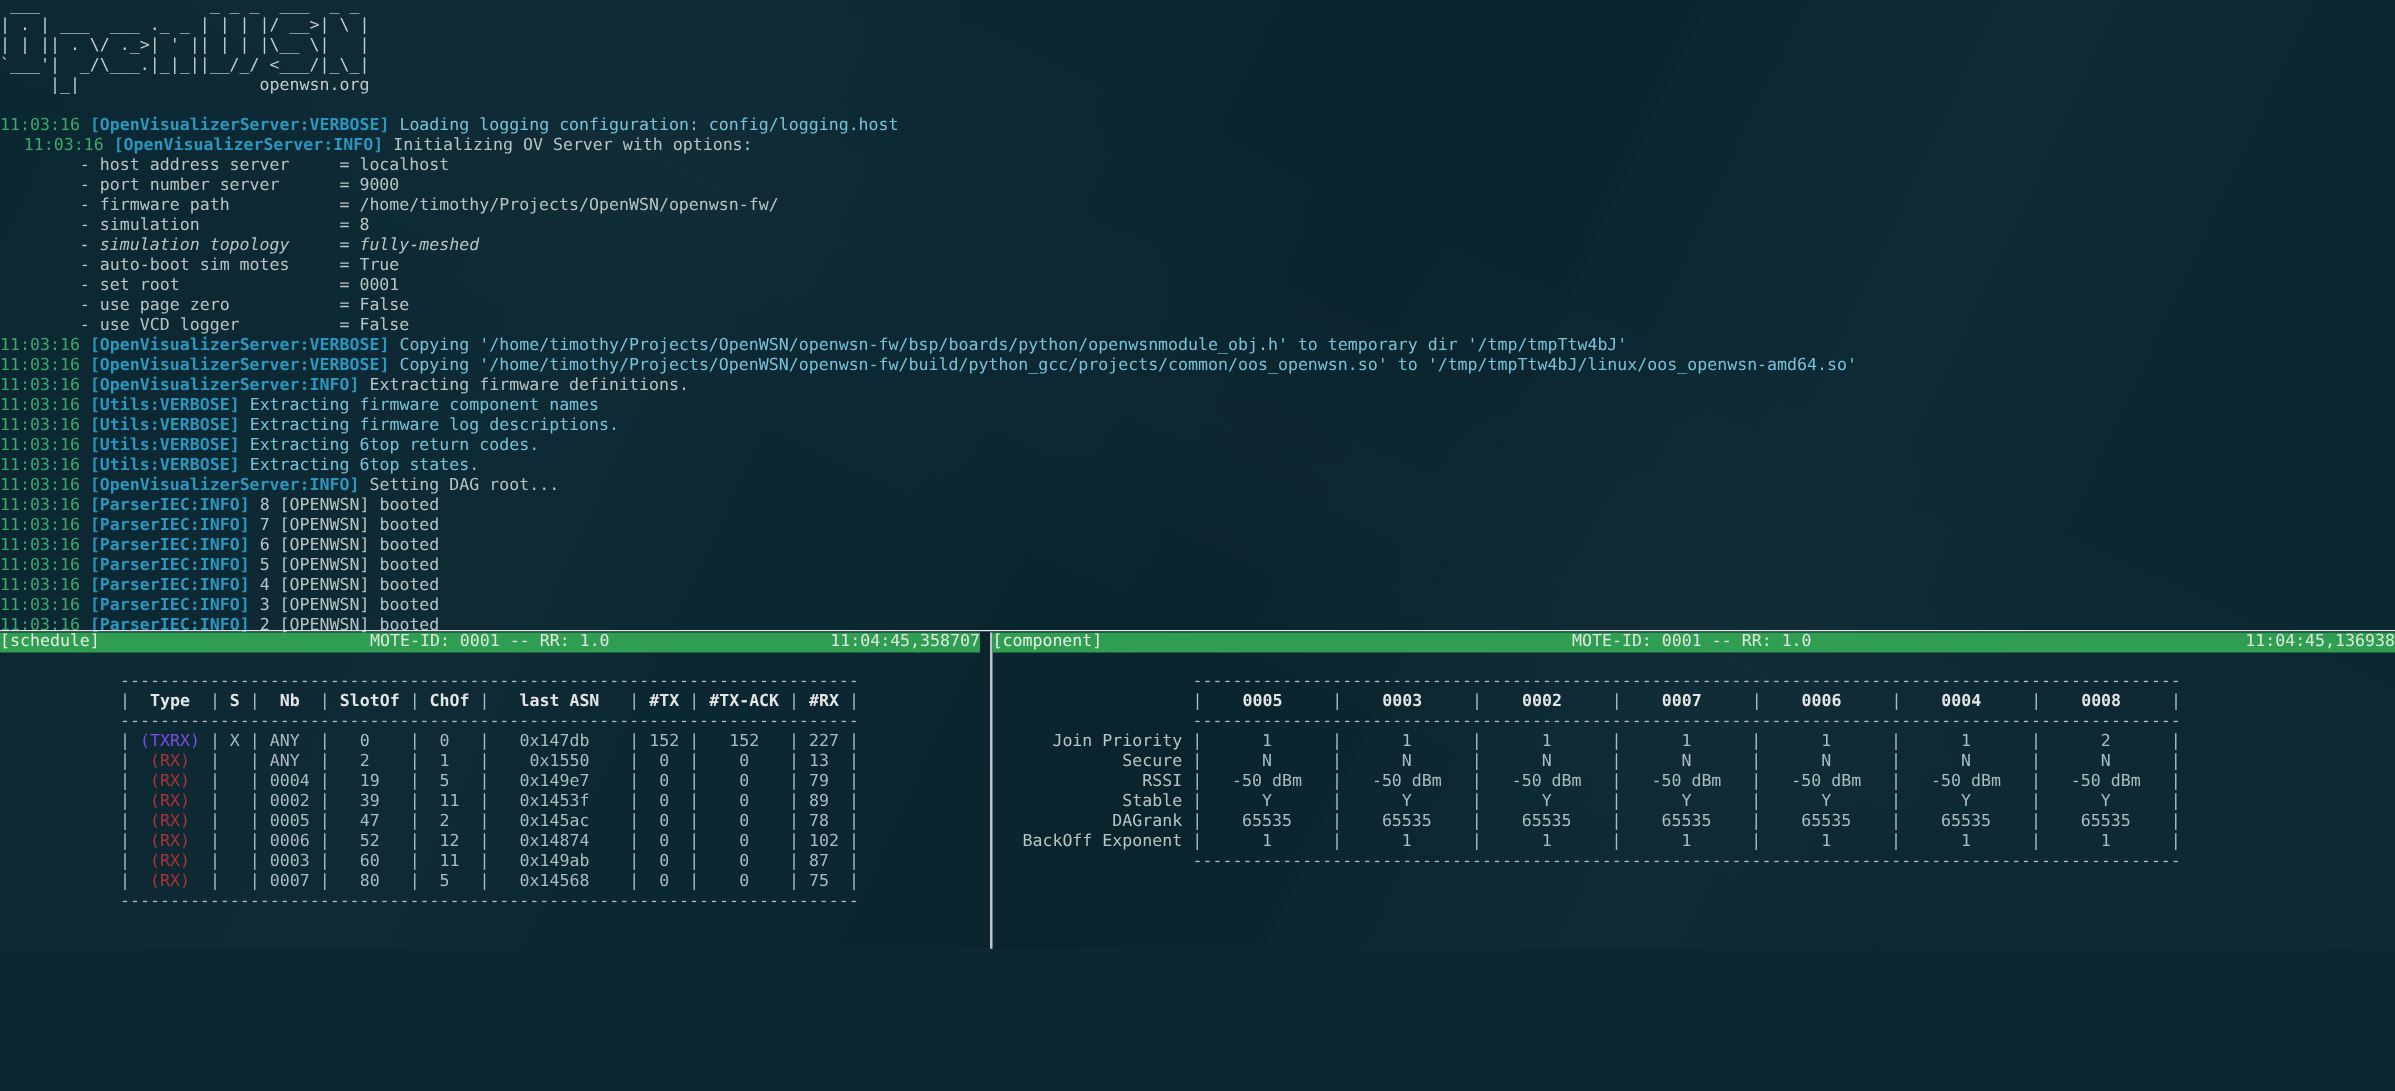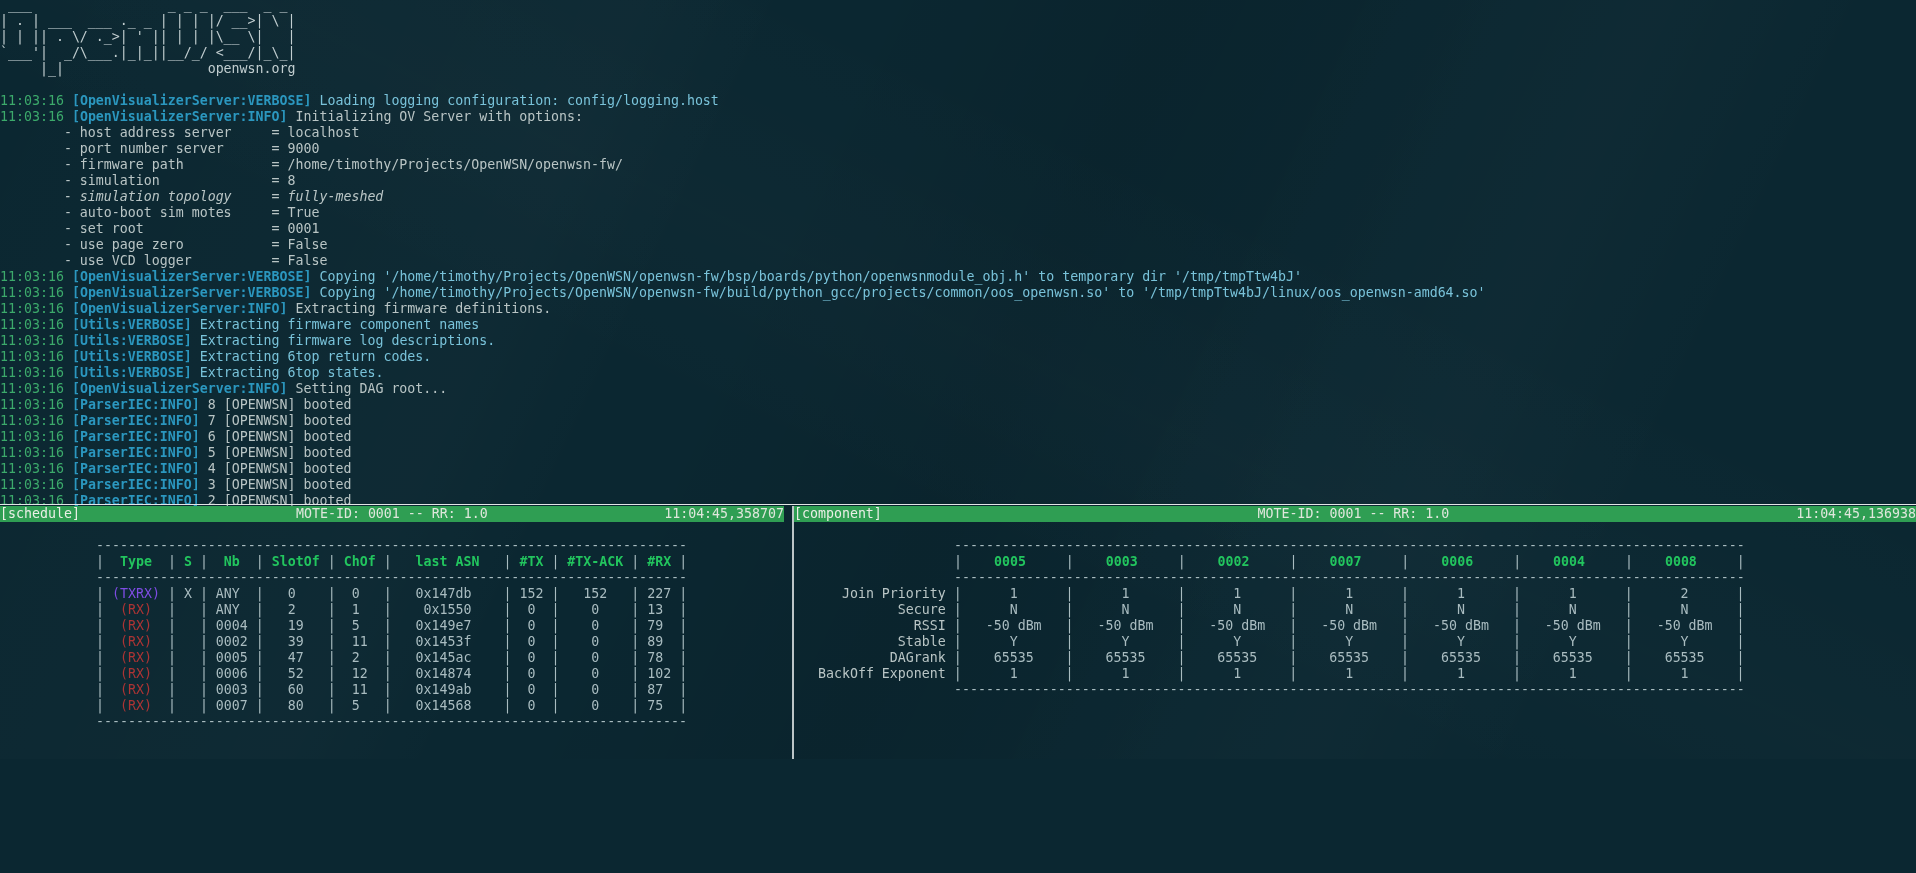--- a/index.html
+++ b/index.html
@@ -14,21 +14,21 @@
       linear-gradient(115deg, rgba(0,0,0,0.0) 38%, rgba(0,0,0,0.08) 52%, rgba(0,0,0,0.0) 68%);
   }
   .row{position:absolute;height:16px;white-space:pre;}
   
   .ts{color:#3caa6b;}
   .tag{color:#2b97bf;font-weight:bold;}
   .v{color:#79c3da;}
   .i{color:#b9c5c5;}
   .w{color:#c2ced0;}
   .tbl{color:#a9bcc0;}
-  .hdr{color:#22c55e;font-weight:bold;}
+  .hdr{color:#e5e5e5;font-weight:bold;}
   .txrx{color:#7e4ce4;}
   .rx{color:#ad3434;}
   .leg{color:#c1842d;font-weight:bold;}
   
   .hline{position:absolute;left:0;top:503.8px;width:1916px;height:1.7px;background:#e3e6e6;z-index:5;}
   .vline{position:absolute;left:792.2px;top:505.5px;width:1.4px;height:367.5px;background:#bcc5c7;z-index:5;}
   .bar{position:absolute;top:505.5px;height:16.2px;background:#2f9e53;z-index:6;}
   #bar-left{left:0;width:784px;}
   #bar-right{left:793.6px;width:1122.4px;}
   .bar .row{top:0.5px;}
@@ -42,21 +42,21 @@
 
 <div id="screen">
   <div id="bgfx"></div>
   <div id="pane-log" class="pane" style="left:0;top:-3px;width:1916px;height:515px;">
       <div class="row" style="top: 0px; left: 0px;"><span class="w"> ___                 _ _ _  ___  _ _ </span></div>
       <div class="row" style="top: 16px; left: 0px;"><span class="w">| . | ___  ___ ._ _ | | | |/ __&gt;| \ |</span></div>
       <div class="row" style="top: 32px; left: 0px;"><span class="w">| | || . \/ ._&gt;| ' || | | |\__ \|   |</span></div>
       <div class="row" style="top: 48px; left: 0px;"><span class="w">`___'|  _/\___.|_|_||__/_/ &lt;___/|_\_|</span></div>
       <div class="row" style="top: 64px; left: 0px;"><span class="w">     |_|                  openwsn.org</span></div>
       <div class="row" style="top: 96px; left: 0px;"><span class="ts">11:03:16</span><span class="i"> </span><span class="tag">[OpenVisualizerServer:VERBOSE]</span><span class="i"> </span><span class="v">Loading logging configuration: config/logging.host</span></div>
-      <div class="row" style="top: 112px; left: 0px;"><span class="ts">11:03:16</span><span class="i"> </span><span class="tag">[OpenVisualizerServer:INFO]</span><span class="i"> </span><span class="i">Initializing OV Server with options:</span></div>
+      <div class="row" style="top: 112px; left: 0px; padding-left: 19px;"><span class="ts">11:03:16</span><span class="i"> </span><span class="tag">[OpenVisualizerServer:INFO]</span><span class="i"> </span><span class="i">Initializing OV Server with options:</span></div>
       <div class="row" style="top: 128px; left: 0px;"><span class="i">        - host address server     = localhost</span></div>
       <div class="row" style="top: 144px; left: 0px;"><span class="i">        - port number server      = 9000</span></div>
       <div class="row" style="top: 160px; left: 0px;"><span class="i">        - firmware path           = /home/timothy/Projects/OpenWSN/openwsn-fw/</span></div>
       <div class="row" style="top: 176px; left: 0px;"><span class="i">        - simulation              = 8</span></div>
       <div class="row" style="top: 192px; left: 0px; font-style: italic;"><span class="i">        - simulation topology     = fully-meshed</span></div>
       <div class="row" style="top: 208px; left: 0px;"><span class="i">        - auto-boot sim motes     = True</span></div>
       <div class="row" style="top: 224px; left: 0px;"><span class="i">        - set root                = 0001</span></div>
       <div class="row" style="top: 240px; left: 0px;"><span class="i">        - use page zero           = False</span></div>
       <div class="row" style="top: 256px; left: 0px;"><span class="i">        - use VCD logger          = False</span></div>
       <div class="row" style="top: 272px; left: 0px;"><span class="ts">11:03:16</span><span class="i"> </span><span class="tag">[OpenVisualizerServer:VERBOSE]</span><span class="i"> </span><span class="v">Copying '/home/timothy/Projects/OpenWSN/openwsn-fw/bsp/boards/python/openwsnmodule_obj.h' to temporary dir '/tmp/tmpTtw4bJ'</span></div>

